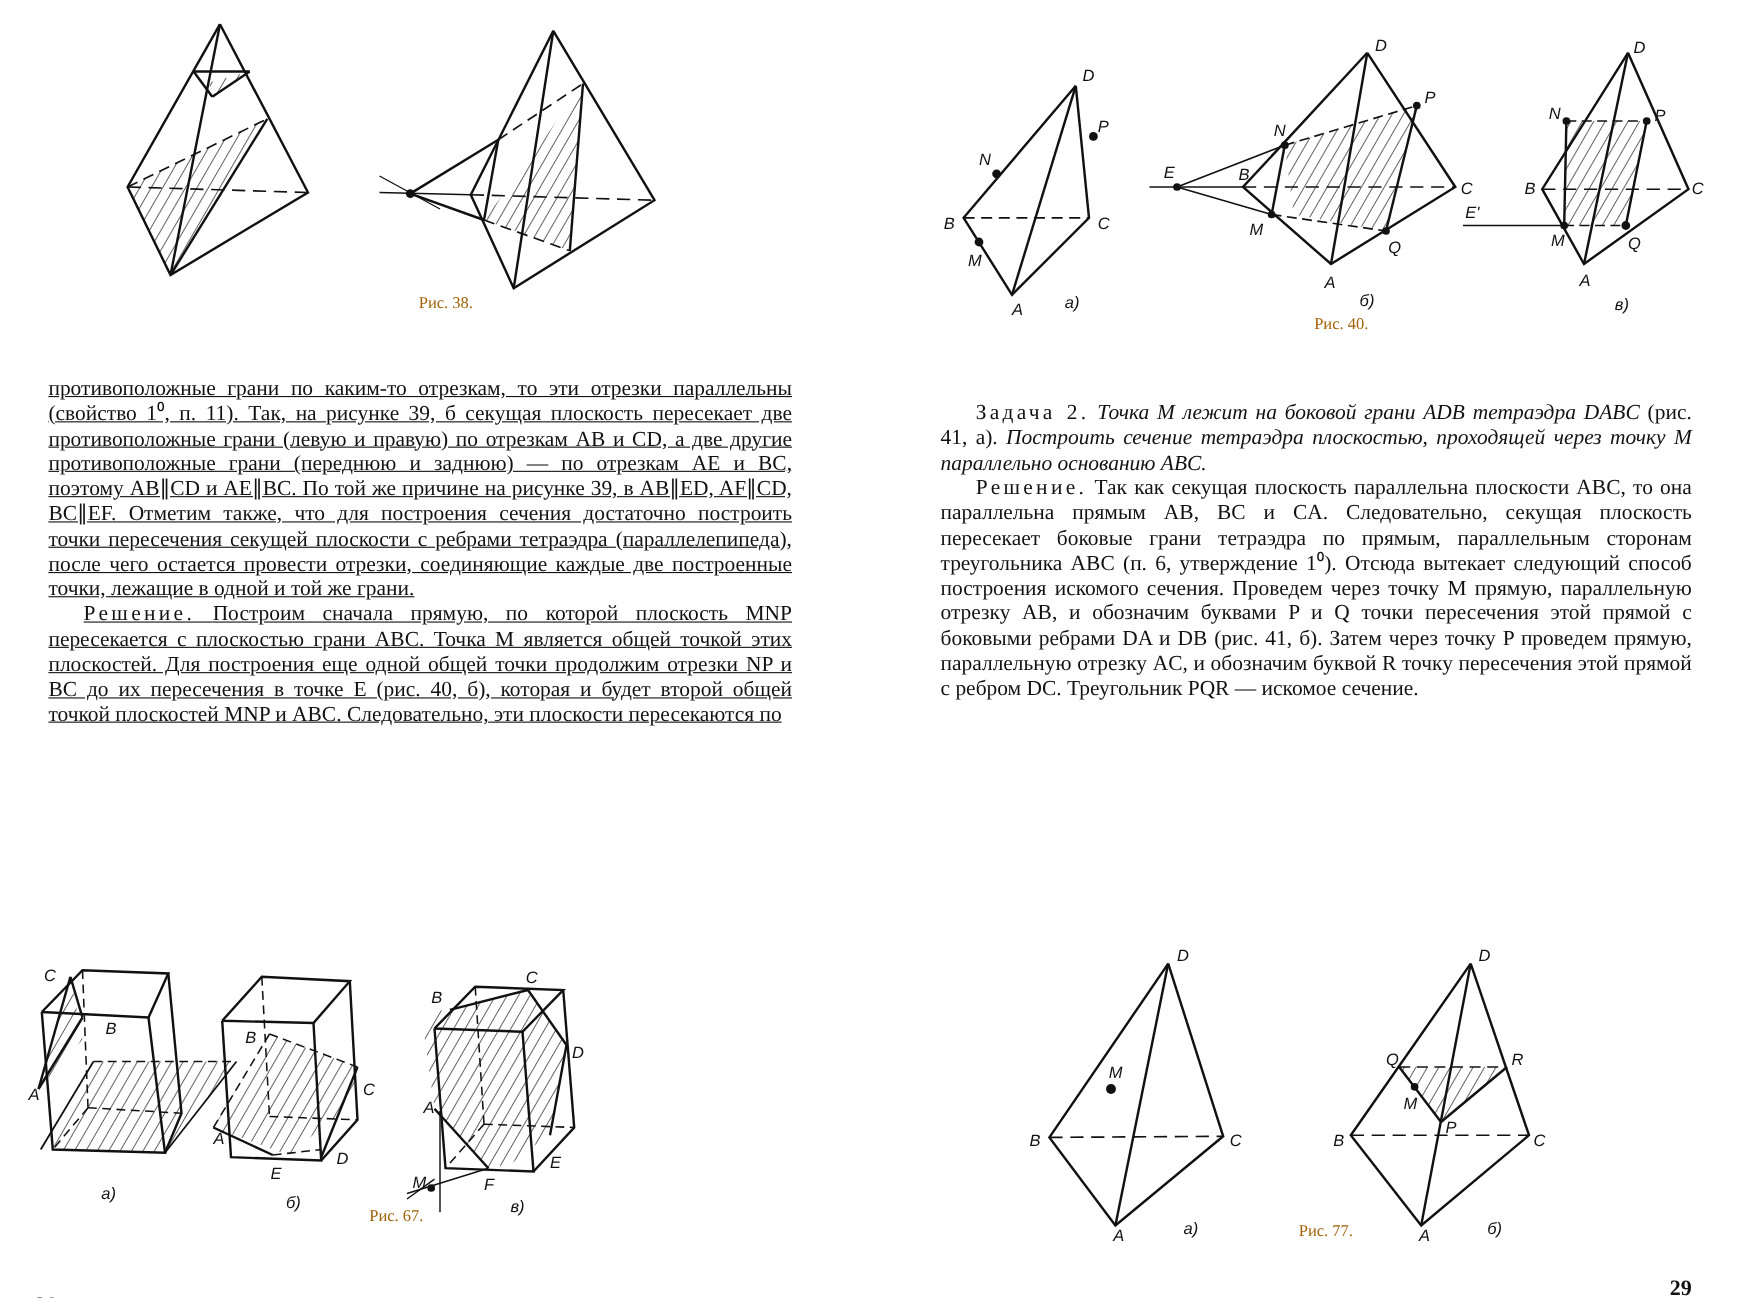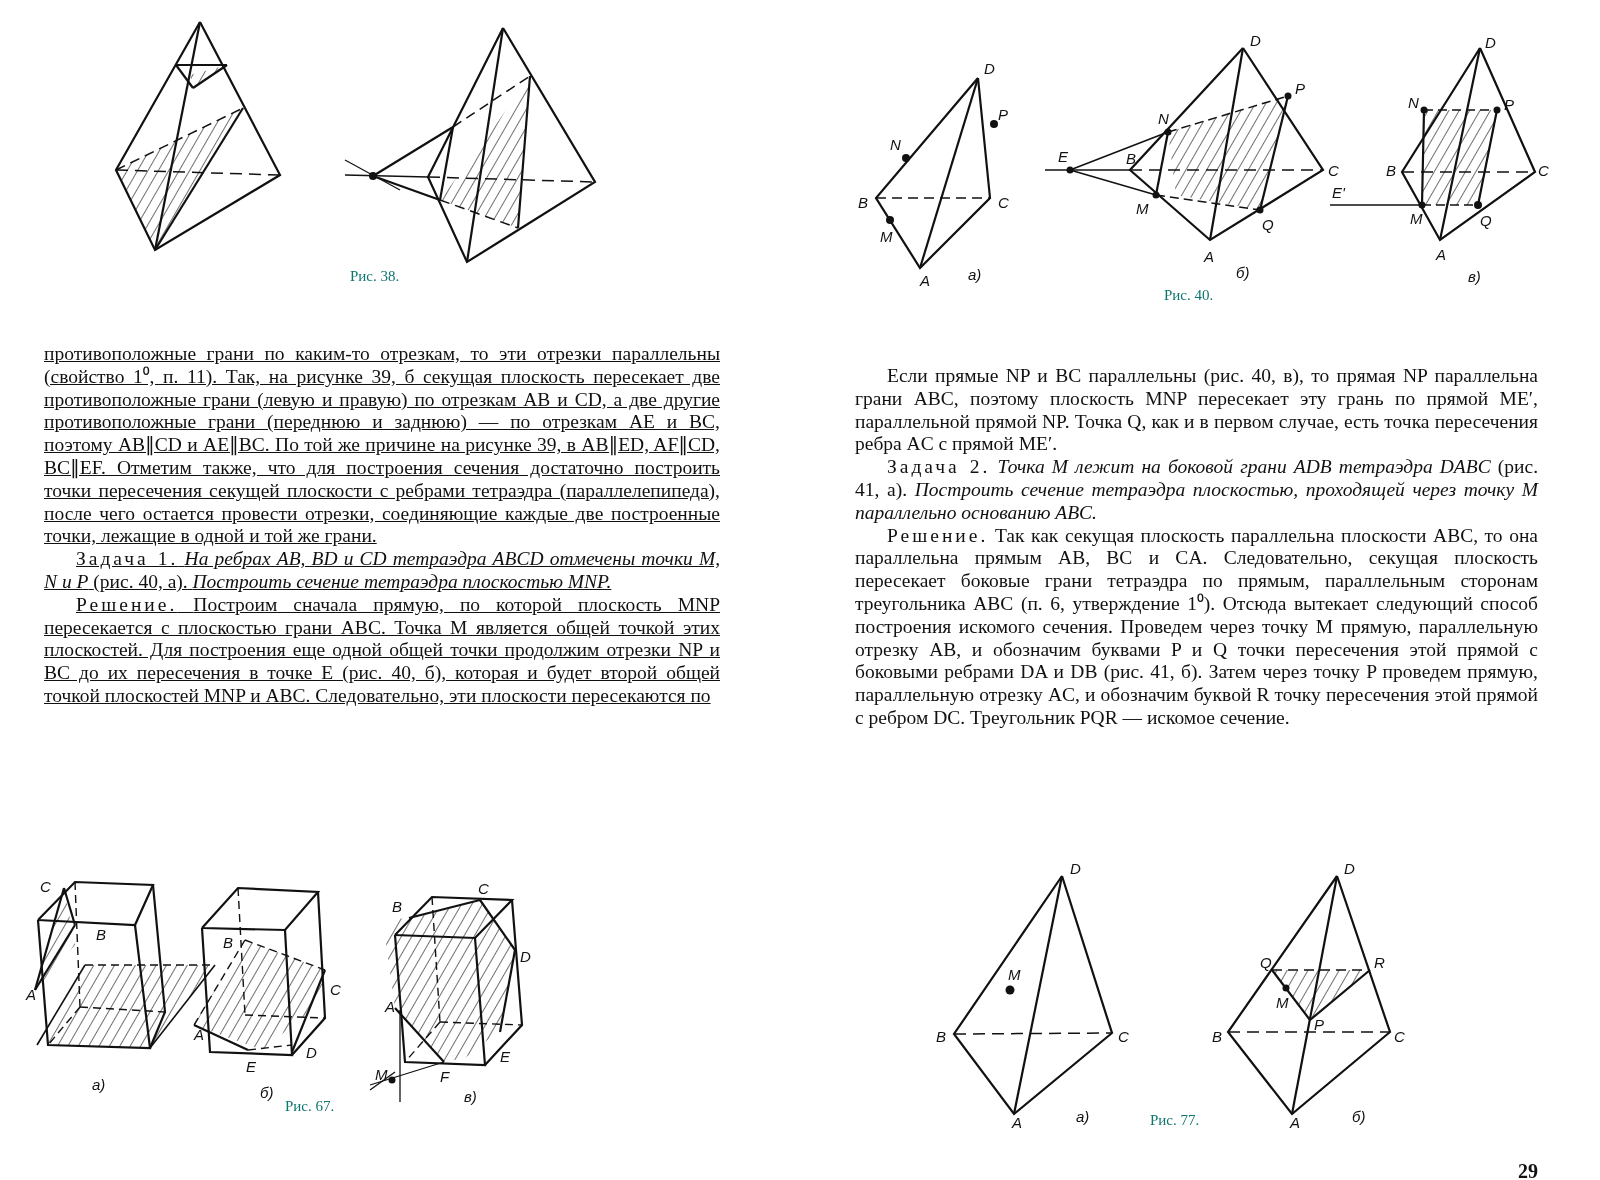--- a/index.html
+++ b/index.html
@@ -1,19 +1,19 @@
 <!DOCTYPE html>
 <html><head>
 <meta charset="utf-8">
 <style>
   html, body { margin: 0; padding: 0; background: #fff; }
   body { width: 1600px; height: 1180px; position: relative; overflow: hidden; color: #111; font-family: "Liberation Serif", serif; }
   .fig { position: absolute; }
   .fig svg { display: block; }
-  .caption { position: absolute; font-size: 15px; text-align: left; font-family: "Liberation Serif", serif; color: #0f766e; }
+  .caption { position: absolute; font-size: 15px; text-align: right; font-family: "Liberation Serif", serif; color: #a16207; }
   .sublabel { font-family: "Liberation Sans", sans-serif; font-style: italic; font-size: 15px; }
   .col { position: absolute; font-size: 19.5px; line-height: 22.8px; text-align: justify; }
   .col p { margin: 0; }
   .col p.indent { text-indent: 32px; }
   .pagenum { position: absolute; font-weight: bold; font-size: 20px; font-family: "Liberation Serif", serif; }
   .sp { letter-spacing: 3px; }
   i { font-style: italic; }
   svg text { font-family: "Liberation Sans", sans-serif; font-style: italic; font-size: 15px; fill: #111; }
 </style>
 </head>
@@ -136,33 +136,26 @@
     <text x="640" y="196">Q</text>
     <text x="596" y="230">A</text>
     <text class="sublabel" x="628" y="252">в)</text>
   </svg>
   <div class="caption" style="left:324px;top:257px;width:80px;">Рис. 40.</div>
 </div>
 
 <div class="col" style="left:44px;top:343px;width:676px;text-decoration:underline;">
   <p>противоположные грани по каким-то отрезкам, то эти отрезки параллельны (свойство 1⁰, п. 11). Так, на рисунке 39, б секущая плоскость пересекает две противоположные грани (левую и правую) по отрезкам AB и CD, а две другие противоположные грани (переднюю и заднюю) — по отрезкам AE и BC, поэтому AB∥CD и AE∥BC. По той же причине на рисунке 39, в AB∥ED, AF∥CD, BC∥EF. Отметим также, что для построения сечения достаточно построить точки пересечения секущей плоскости с ребрами тетраэдра (параллелепипеда), после чего остается провести отрезки, соединяющие каждые две построенные точки, лежащие в одной и той же грани.</p>
   <p class="indent">
-    <span class="sp">Задача 1.</span>
-    <i>На ребрах AB, BD и CD тетраэдра ABCD отмечены точки M, N и P</i>
-    <span>(рис. 40, а).</span>
-    <i>Построить сечение тетраэдра плоскостью MNP.</i>
-  </p>
-  <p class="indent">
     <span class="sp">Решение.</span>
     <span>Построим сначала прямую, по которой плоскость MNP пересекается с плоскостью грани ABC. Точка M является общей точкой этих плоскостей. Для построения еще одной общей точки продолжим отрезки NP и BC до их пересечения в точке E (рис. 40, б), которая и будет второй общей точкой плоскостей MNP и ABC. Следовательно, эти плоскости пересекаются по</span>
   </p>
 </div>
 
 <div class="col" style="left:855px;top:365px;width:683px;">
-  <p class="indent">Если прямые NP и BC параллельны (рис. 40, в), то прямая NP параллельна грани ABC, поэтому плоскость MNP пересекает эту грань по прямой ME′, параллельной прямой NP. Точка Q, как и в первом случае, есть точка пересечения ребра AC с прямой ME′.</p>
   <p class="indent">
     <span class="sp">Задача 2.</span>
     <i>Точка M лежит на боковой грани ADB тетраэдра DABC</i>
     <span>(рис. 41, а).</span>
     <i>Построить сечение тетраэдра плоскостью, проходящей через точку M параллельно основанию ABC.</i>
   </p>
   <p class="indent">
     <span class="sp">Решение.</span>
     <span>Так как секущая плоскость параллельна плоскости ABC, то она параллельна прямым AB, BC и CA. Следовательно, секущая плоскость пересекает боковые грани тетраэдра по прямым, параллельным сторонам треугольника ABC (п. 6, утверждение 1⁰). Отсюда вытекает следующий способ построения искомого сечения. Проведем через точку M прямую, параллельную отрезку AB, и обозначим буквами P и Q точки пересечения этой прямой с боковыми ребрами DA и DB (рис. 41, б). Затем через точку P проведем прямую, параллельную отрезку AC, и обозначим буквой R точку пересечения этой прямой с ребром DC. Треугольник PQR — искомое сечение.</span>
   </p>

